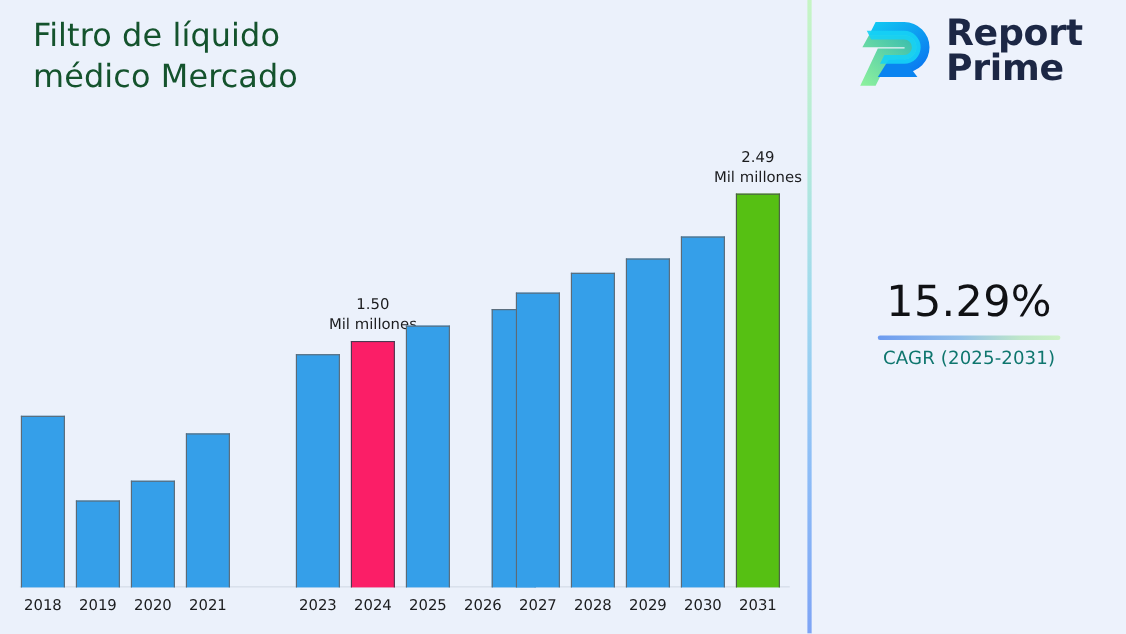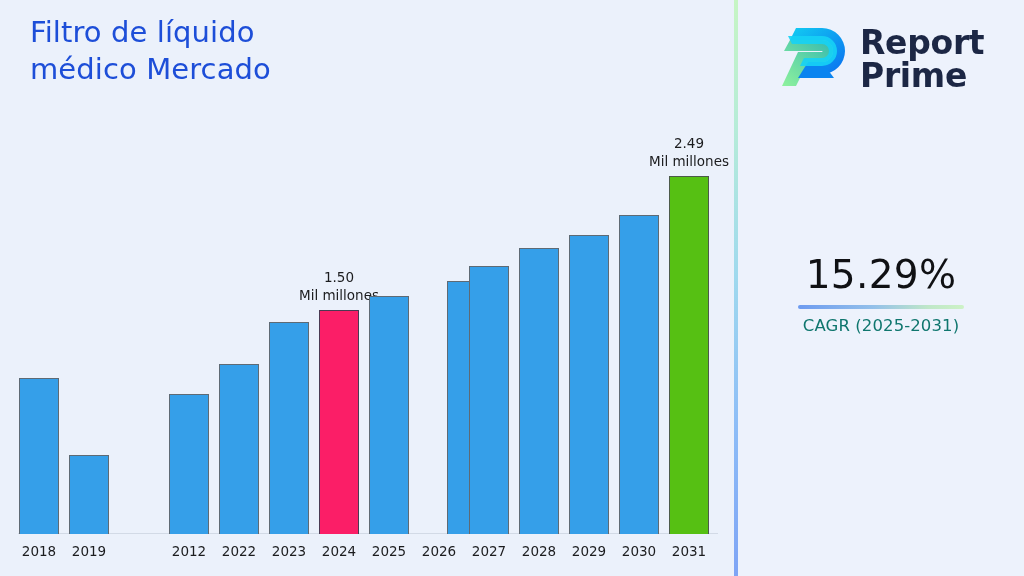--- a/index.html
+++ b/index.html
@@ -23,21 +23,21 @@
     width: 735px; height: 576px;
   }
 
   #chart-title {
     position: absolute;
     left: 30px; top: 14px;
     width: 430px;
     font-size: 29px;
     line-height: 1.26;
     font-weight: 400;
-    color: #1d4ed8;
+    color: #14532d;
     white-space: pre-line;
     letter-spacing: 0.1px;
   }
 
   #plot-area {
     position: absolute;
     left: 0; top: 0;
     width: 735px; height: 576px;
   }
 
@@ -103,21 +103,21 @@
     left: 738px; top: 0;
     width: 286px; height: 576px;
     background: #edf2fc;
   }
 
   #logo {
     position: absolute;
     left: 40px; top: 14px;
     width: 226px; height: 78px;
     display: flex;
-    align-items: flex-end;
+    align-items: flex-start;
     gap: 10px;
   }
   #logo-mark { width: 72px; height: 70px; flex: 0 0 auto; }
   #logo-text {
     font-size: 33px;
     font-weight: 700;
     line-height: 0.98;
     color: #1c2745;
     letter-spacing: -0.3px;
     white-space: pre-line;
@@ -160,27 +160,27 @@
     <div id="baseline"></div>
 
   <div class="bar-group" style="left: 19px; width: 40px; height: 156px;">
         <div class="bar c-blue" title="1.05" style="height: 156px;"></div>
         <div class="tick-label">2018</div>
       </div>
       <div class="bar-group" style="left: 69px; width: 40px; height: 79px;">
         <div class="bar c-blue" title="0.54" style="height: 79px;"></div>
         <div class="tick-label">2019</div>
       </div>
+      <div class="bar-group" style="left: 119px; width: 40px; height: 97px;">
+        <div class="bar c-blue" title="0.66" style="height: 97px;"></div>
+        <div class="tick-label">2020</div>
+      </div>
       <div class="bar-group" style="left: 169px; width: 40px; height: 140px;">
         <div class="bar c-blue" title="0.95" style="height: 140px;"></div>
-        <div class="tick-label">2012</div>
-      </div>
-      <div class="bar-group" style="left: 219px; width: 40px; height: 170px;">
-        <div class="bar c-blue" title="1.15" style="height: 170px;"></div>
-        <div class="tick-label">2022</div>
+        <div class="tick-label">2021</div>
       </div>
       <div class="bar-group" style="left: 269px; width: 40px; height: 212px;">
         <div class="bar c-blue" title="1.43" style="height: 212px;"></div>
         <div class="tick-label">2023</div>
       </div>
       <div class="bar-group" style="left: 319px; width: 40px; height: 224px;">
         <div class="bar c-pink" title="1.5" style="height: 224px;"></div>
         <div class="bar-annotation" style="bottom: 230px; text-align: center;">
           <div>1.50</div>
           <div>Mil millones</div>

